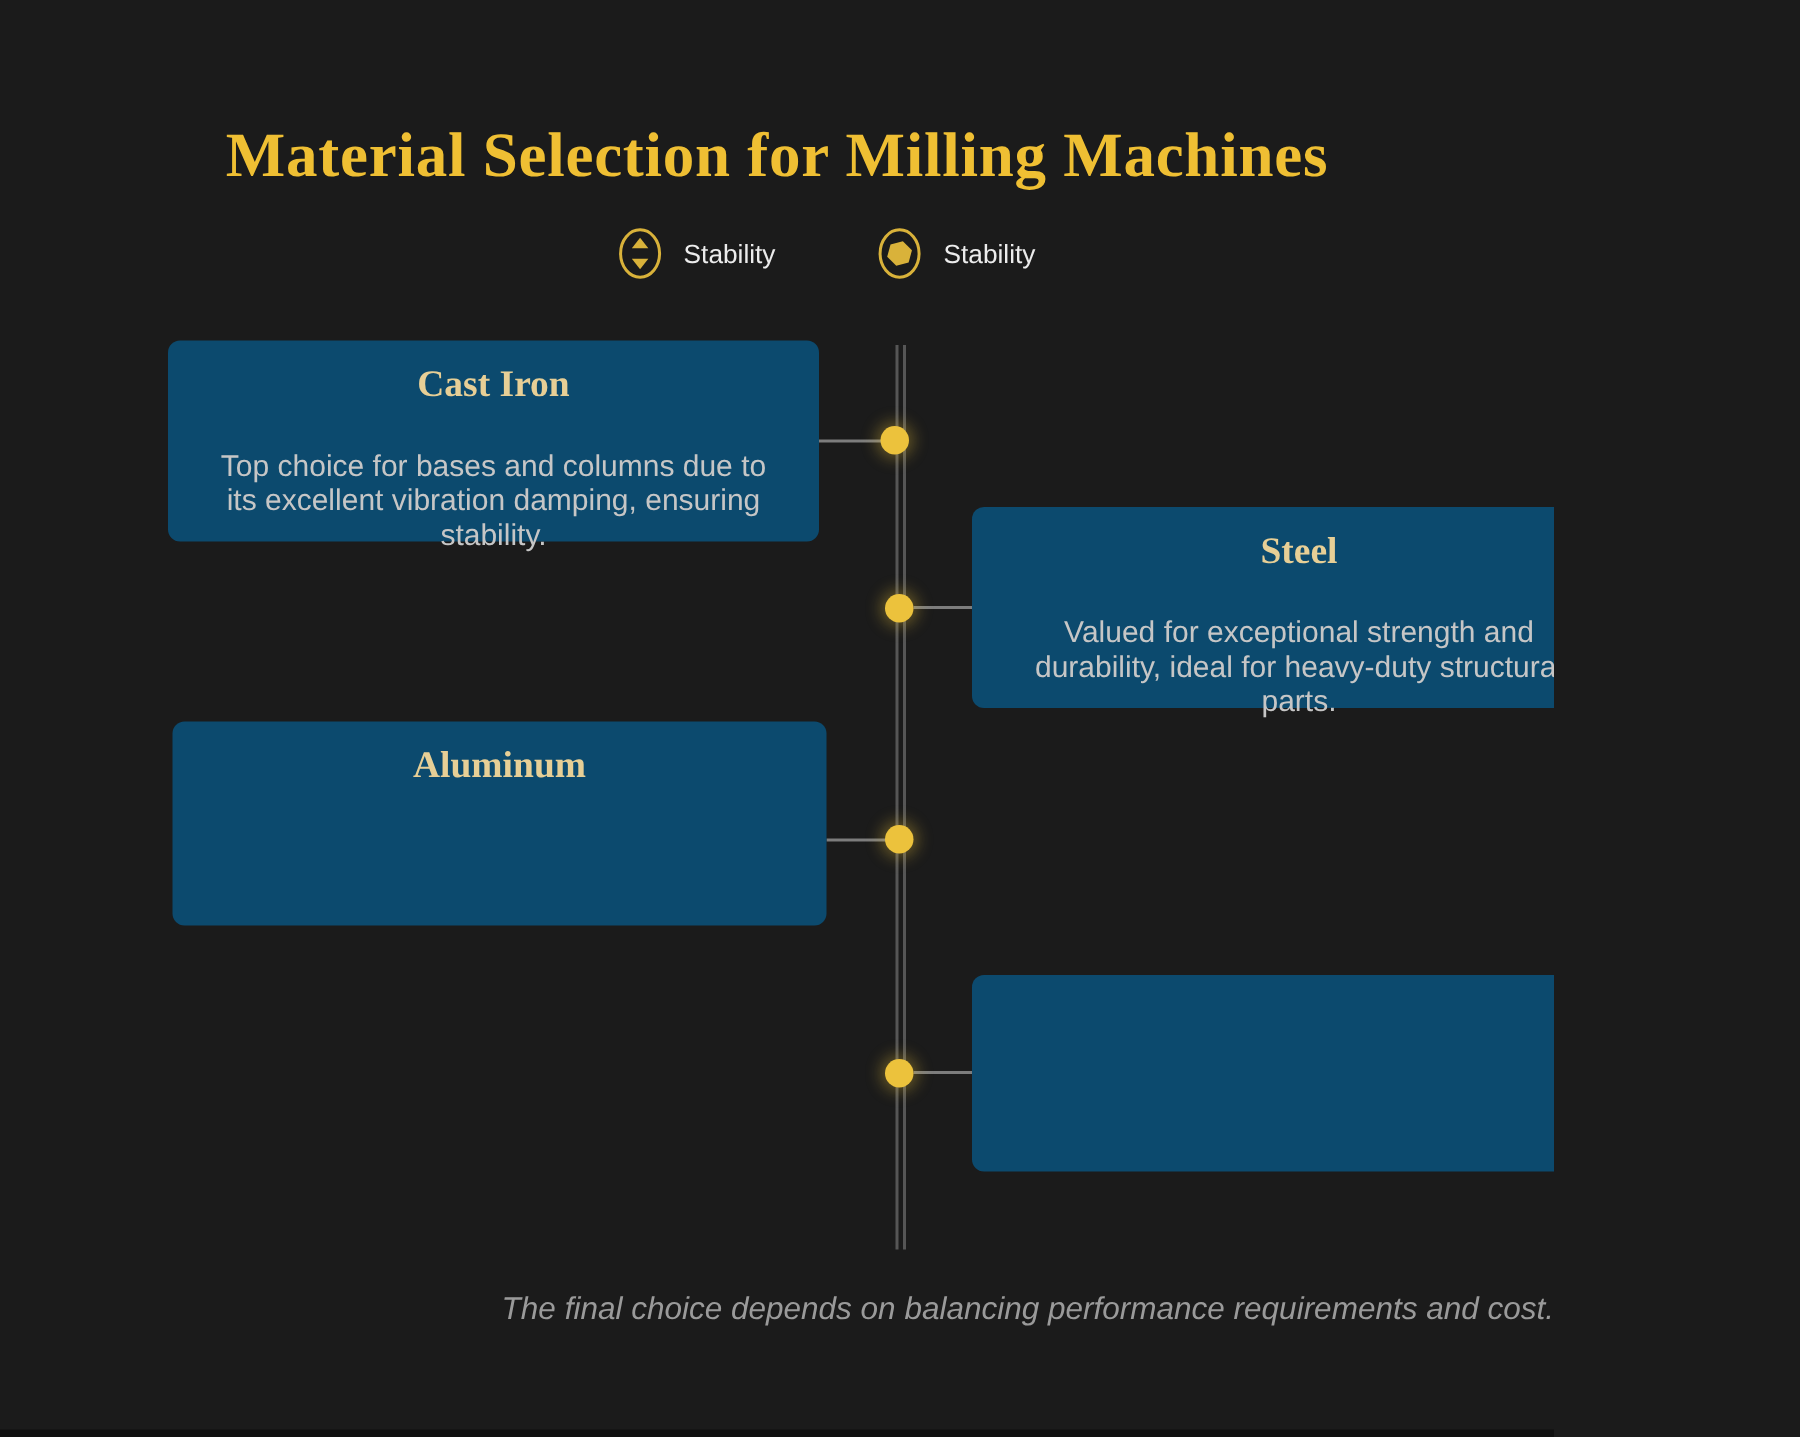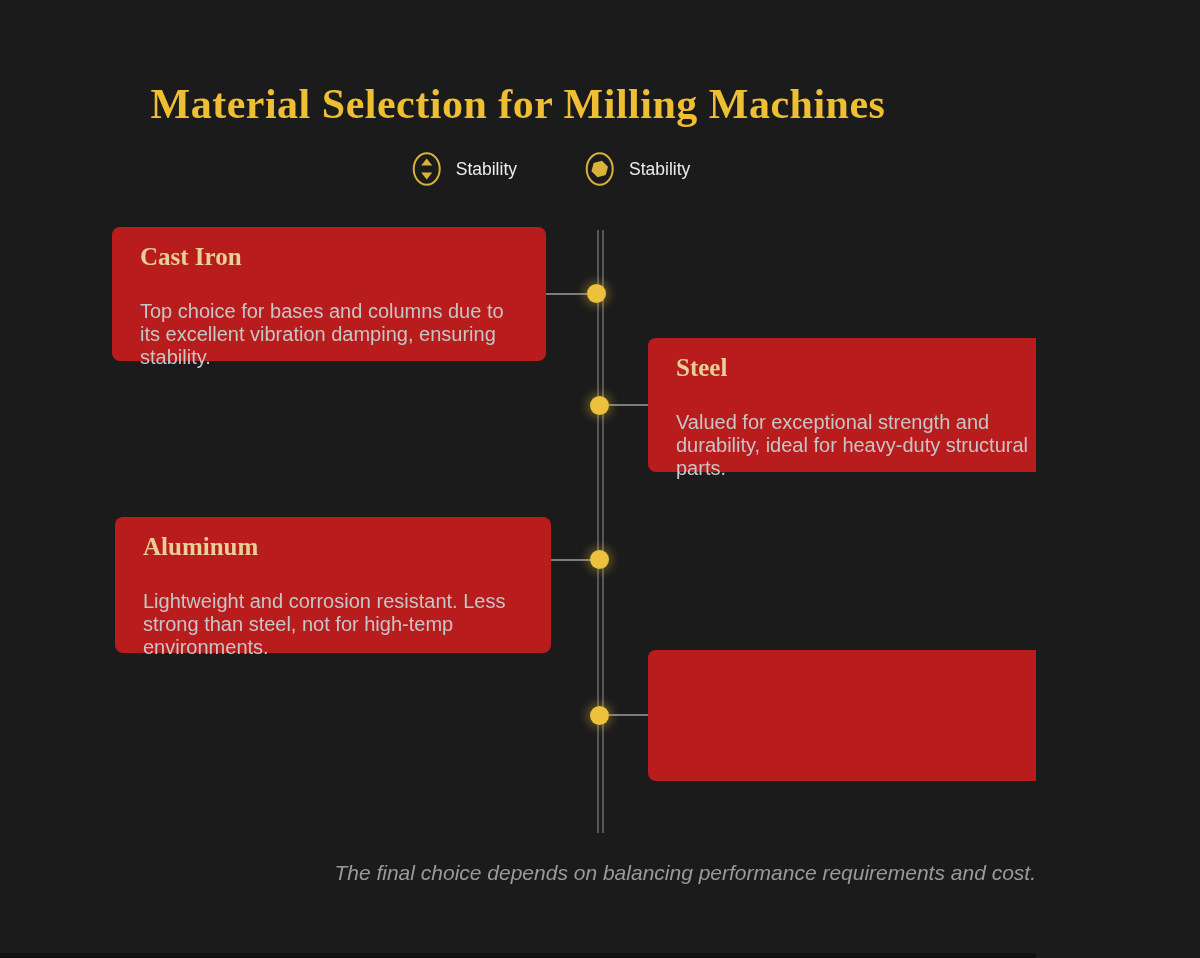--- a/index.html
+++ b/index.html
@@ -40,26 +40,26 @@
     background:#ecc23c;
     box-shadow:0 0 10px 3px rgba(236,194,60,0.35);
   }
   .dot.d1 { left:587px; top:284px; }
   .dot.d2 { left:590px; top:396px; }
   .dot.d3 { left:590px; top:550px; }
   .dot.d4 { left:590px; top:706px; }
   
   .card {
     position:absolute; width:434px; height:134px;
-    background:#b91c1c; border-radius:8px;
-    padding:14px 28px; box-sizing:border-box;
+    background:#0c4a6e; border-radius:8px;
+    padding:14px 28px; box-sizing:border-box;text-align:center;
   }
   .card.pos1 { left:112px; top:227px; }
   .card.pos2 { left:648px; top:338px; width:436px; }
-  .card.pos3 { left:115px; top:517px; width:436px; height:136px; }
+  .card.pos3 { left:115px; top:481px; width:436px; height:136px; }
   .card.pos4 { left:648px; top:650px; width:437px; height:131px; }
   .card h2 {
     margin:0; font-family:"Liberation Serif", serif;
     font-size:25px; font-weight:600; line-height:32px;
     color:#e7cf96;
   }
   .card p {
     margin:27px 0 0; font-size:20px; line-height:23px;
     color:#c6c6c6;
   }
@@ -116,21 +116,20 @@
     <p>Top choice for bases and columns due to its excellent vibration damping, ensuring stability.</p>
   </div>
 
   <div class="card pos2">
     <h2>Steel</h2>
     <p>Valued for exceptional strength and durability, ideal for heavy-duty structural parts.</p>
   </div>
 
   <div class="card pos3">
     <h2>Aluminum</h2>
-    <p>Lightweight and corrosion resistant. Less strong than steel, not for high-temp environments.</p>
   </div>
 
   <div class="card pos4">
   </div>
 
   <div class="caption">The final choice depends on balancing performance requirements and cost.</div>
 
   <div class="bottom-strip"></div>
 
 </div>

